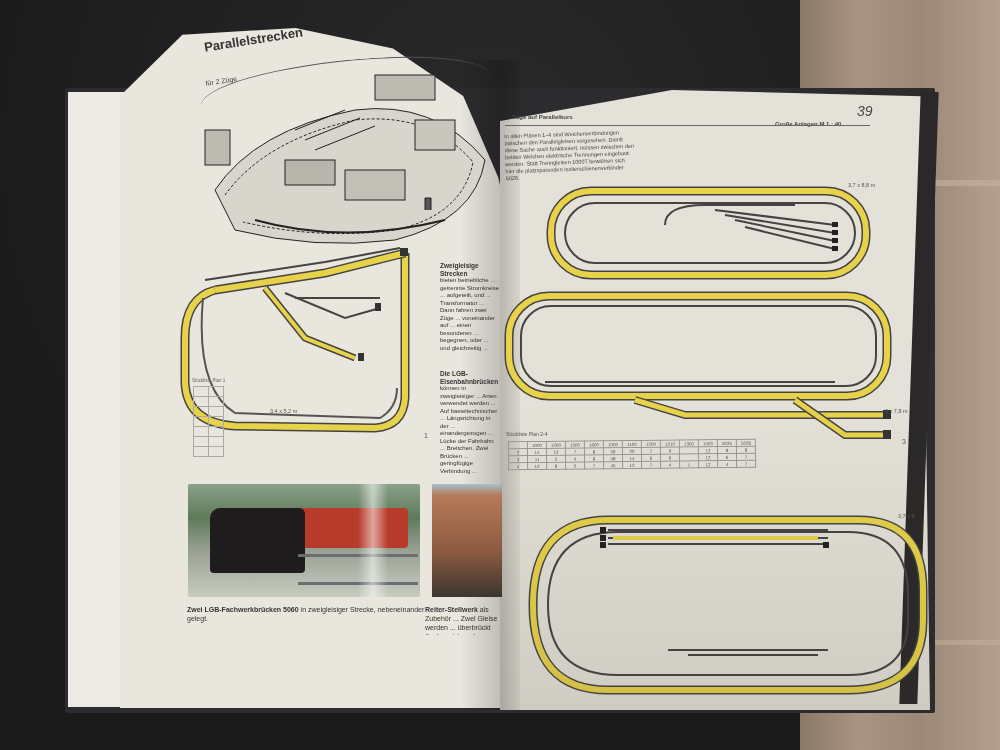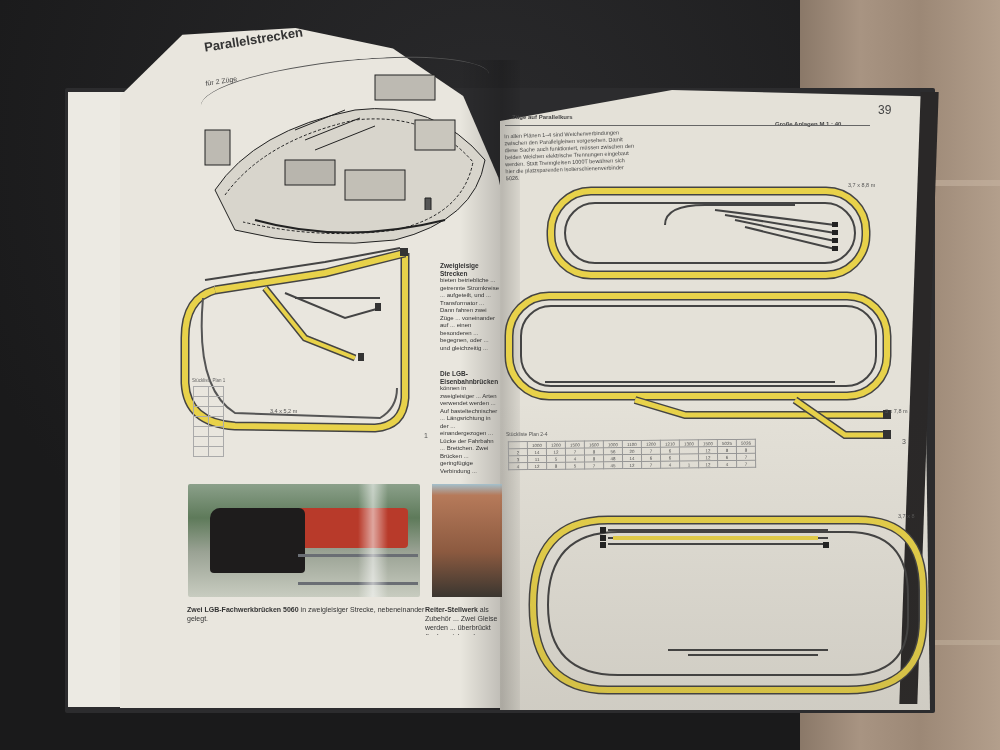--- a/index.html
+++ b/index.html
@@ -15,21 +15,21 @@
   .left-shadow{position:absolute;left:460px;top:60px;width:60px;height:650px;background:linear-gradient(90deg,rgba(0,0,0,0) 0,rgba(0,0,0,.18) 70%,rgba(0,0,0,.05) 100%);}
   .right-page{position:absolute;left:500px;top:90px;width:430px;height:620px;background:#e4e1d8;
     clip-path:polygon(0% 5%,40% 0%,98% 1%,100% 100%,0% 100%);}
   .right-shade{position:absolute;left:500px;top:400px;width:430px;height:310px;background:linear-gradient(180deg,rgba(0,0,0,0),rgba(60,55,45,.12));}
   .spine-edge{position:absolute;left:910px;top:92px;width:18px;height:612px;background:#2a2828;transform:skewX(-2deg);}
 
   .title{position:absolute;left:203px;top:40px;font-size:13px;font-weight:bold;color:#333;transform:rotate(-9deg);transform-origin:left top;}
   .subtitle{position:absolute;left:205px;top:80px;font-size:7px;color:#444;transform:rotate(-9deg);transform-origin:left top;}
   .head-rule{position:absolute;left:200px;top:60px;width:290px;height:60px;border-top:1px solid #555;border-radius:60% 40% 0 0;transform:rotate(-4deg);}
   .right-head{position:absolute;left:512px;top:114px;font-size:6px;font-weight:bold;color:#444;}
-  .page-num{position:absolute;left:878px;top:103px;font-size:12px;color:#444;}
+  .page-num{position:absolute;left:857px;top:103px;font-size:14px;color:#444;font-style:italic;}
   .right-sub{position:absolute;left:775px;top:121px;font-size:6px;font-weight:bold;color:#444;}
   .right-rule{position:absolute;left:505px;top:125px;width:365px;border-top:1px solid #666;}
   .intro{position:absolute;left:505px;top:131px;width:130px;font-size:5.5px;line-height:7px;color:#444;transform:rotate(-2deg);}
 
   .illustration{position:absolute;left:195px;top:70px;width:300px;height:180px;}
   .col-text{position:absolute;width:60px;font-size:6px;line-height:7.5px;color:#333;}
   .col-text b{display:block;font-size:6.5px;}
   .label-small{position:absolute;font-size:5.5px;color:#555;}
   .plan-num{position:absolute;font-size:7px;color:#555;}
 

